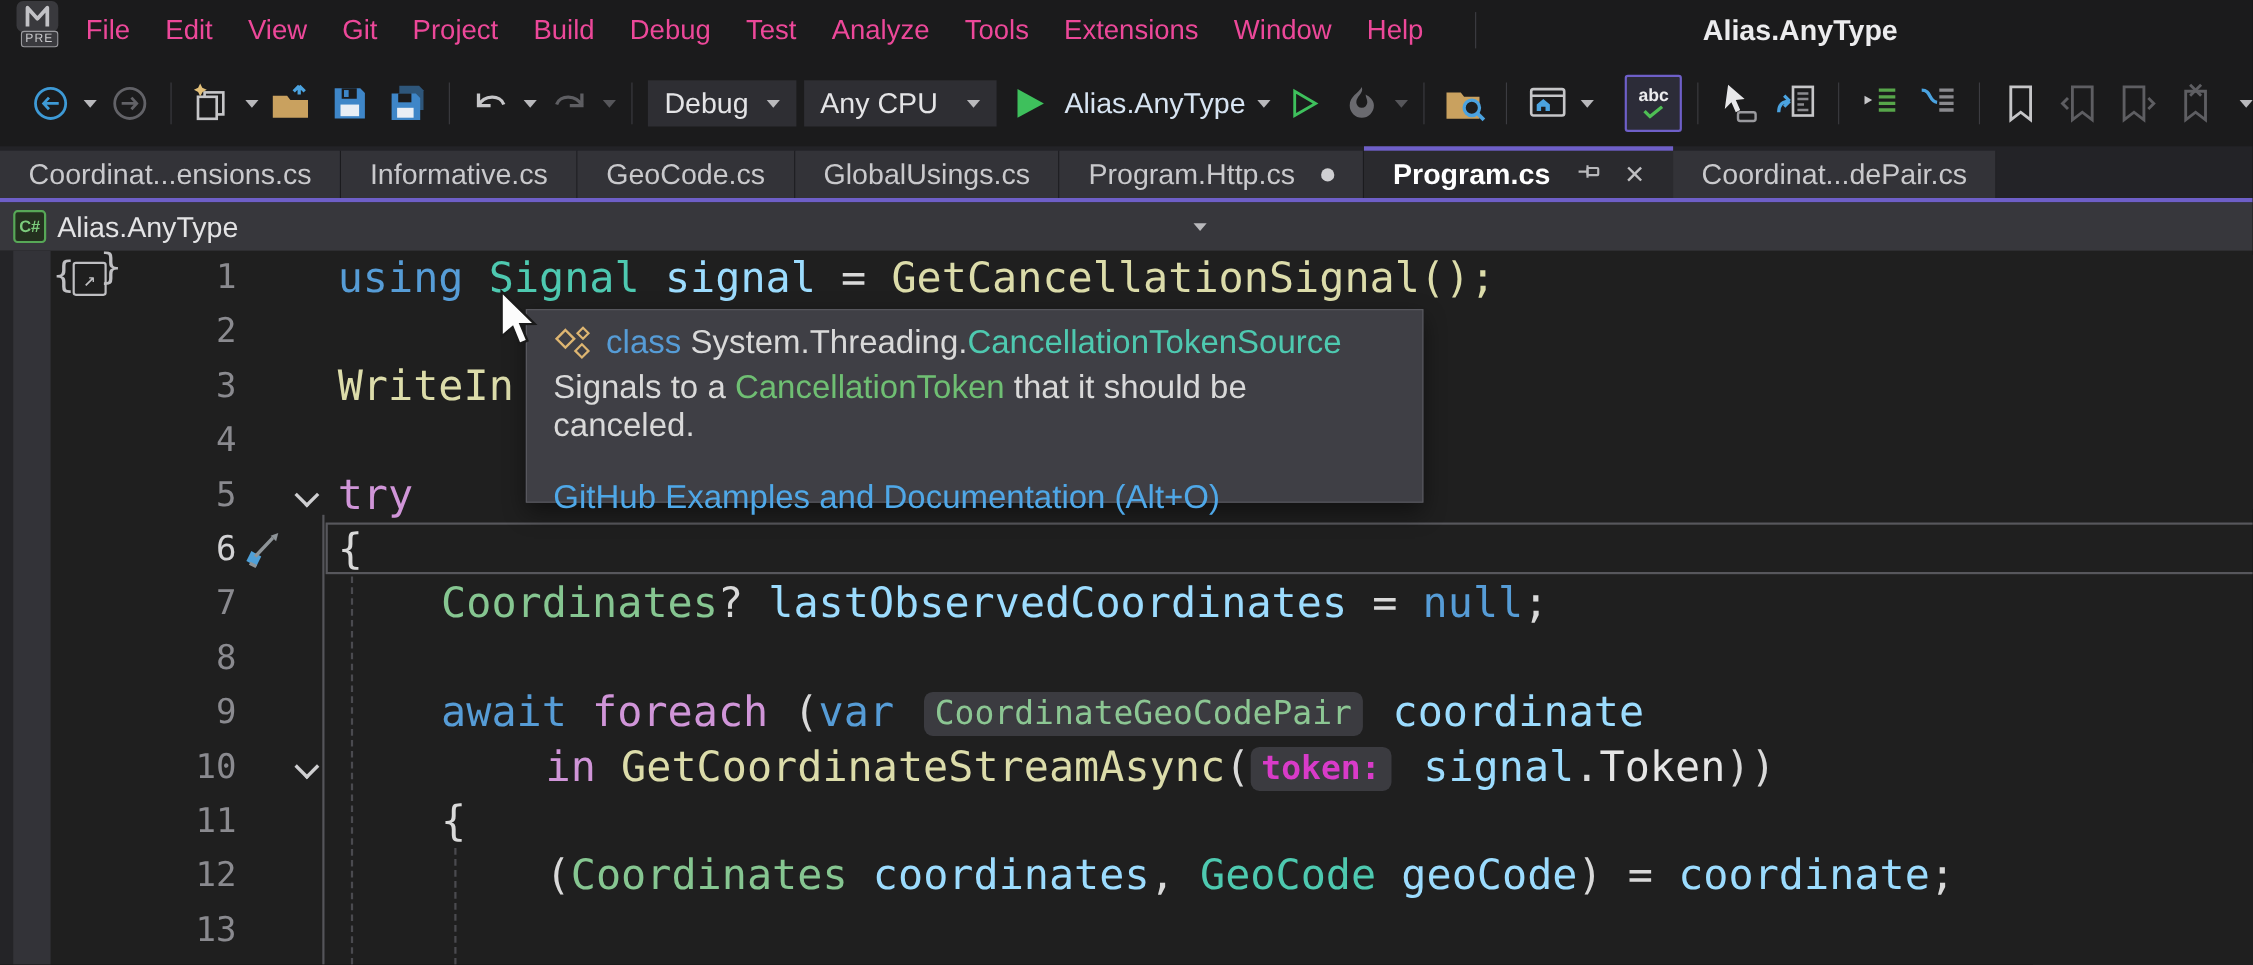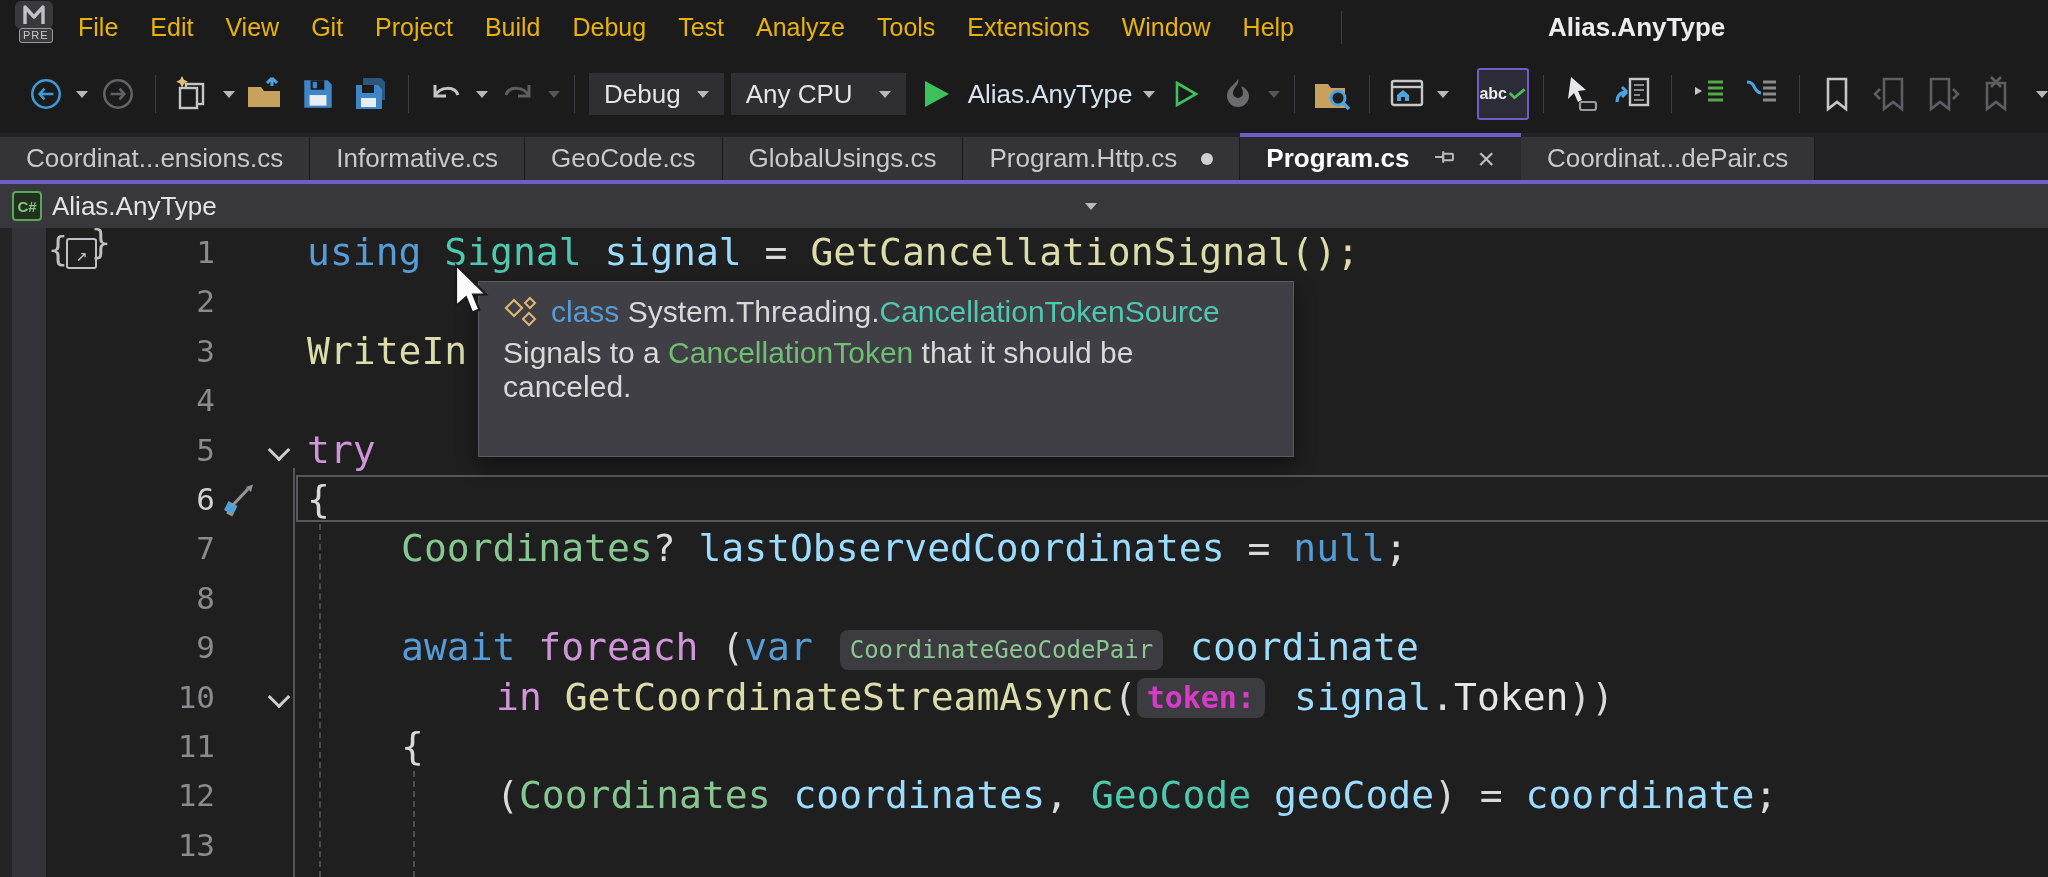--- a/index.html
+++ b/index.html
@@ -5,36 +5,36 @@
   html,body{margin:0;padding:0;background:#111;}
   .app{position:relative;width:2048px;height:877px;overflow:hidden;background:#1F1F1F;
        font-family:"Liberation Sans",sans-serif;-webkit-font-smoothing:antialiased;}
   
   .titlebar{position:absolute;left:0;top:0;width:100%;height:55px;background:#1B1B1C;display:flex;align-items:flex-start;}
   .vslogo{position:relative;width:40px;height:44px;margin-left:14px;flex:none;}
   .vslogo svg{display:block}
   .vslogo .pre{position:absolute;left:5px;bottom:1px;font-size:11px;letter-spacing:1px;color:#C9C9CC;
                border:1.5px solid #9a9a9e;border-radius:3px;padding:0 3px;background:#3a3a3e;line-height:13px;}
   .menus{display:flex;align-items:center;height:100%;margin-left:8px;}
-  .menu-item{padding:0 16px;font-size:25px;color:#eab308;line-height:55px;cursor:default;}
+  .menu-item{padding:0 16px;font-size:25px;color:#ec4899;line-height:55px;cursor:default;}
   .tb-sep-v{position:absolute;left:1341px;top:11px;width:1px;height:33px;background:#3F3F44;}
   .search-box{position:absolute;left:1366px;top:0;height:55px;display:flex;align-items:center;gap:12px;}
   .search-box .s-label{font-size:25px;color:#CACACC;}
   .win-title{position:absolute;left:1548px;top:0;line-height:55px;font-size:26px;font-weight:bold;color:#ECECEE;}
   .caret{width:0;height:0;border-left:6px solid transparent;border-right:6px solid transparent;border-top:7px solid #B9B9BC;}
   .caret.dis{border-top-color:#56565A;}
   
   .toolbar{position:absolute;left:0;top:55px;width:100%;height:78px;background:#1B1B1C;display:flex;align-items:center;gap:7px;padding-left:10px;box-sizing:border-box;}
   .tb-handle{width:10px;height:38px;background-image:radial-gradient(#46464B 2px,transparent 2.6px);background-size:6px 7px;margin-right:6px;}
   .tbtn{width:46px;height:46px;display:flex;align-items:center;justify-content:center;flex:none;}
   .tb-sep{width:1px;height:38px;background:#3C3C41;margin:0 7px;flex:none;}
   .combo{height:42px;background:#2E2E33;display:flex;align-items:center;gap:16px;padding:0 15px;font-size:26px;color:#E4E4E6;flex:none;}
   .combo.platform{min-width:145px;justify-content:space-between;text-align:center;}
   .start-label{font-size:26px;color:#D7E4F2;margin:0 4px 0 2px;}
-  .abcbtn{width:48px;height:48px;border:2px solid #6E5FC8;background:#2C2C38;border-radius:3px;display:flex;align-items:center;justify-content:center;flex:none;}
+  .abcbtn{width:48px;height:48px;border:2px solid #6E5FC8;background:#2C2C38;border-radius:3px;display:flex;flex-direction:column;align-items:center;justify-content:center;flex:none;}
   .abcbtn .t{font-size:16px;font-weight:bold;color:#ECECEE;line-height:16px;}
   
   .tabstrip{position:absolute;left:0;top:133px;width:100%;height:47px;background:#232327;border-bottom:4px solid #6E5FC8;display:flex;align-items:flex-end;}
   .tab{height:43px;display:flex;align-items:center;background:#333338;padding:0 26px;border-right:1px solid #1B1B1E;box-sizing:border-box;cursor:default;}
   .tab-label{font-size:26px;color:#C9C9CC;white-space:nowrap;}
   .tab .dot{width:12px;height:12px;border-radius:50%;background:#CFCFD2;margin-left:24px;}
   .tab.active{height:47px;background:#2A2A2E;border-top:4px solid #6E5FC8;border-right:none;}
   .tab.active .tab-label{color:#FFFFFF;font-weight:bold;}
   .tab .pin{margin-left:22px;}
   .tab .close{margin-left:20px;font-size:30px;color:#BFBFC2;line-height:30px;}
@@ -54,21 +54,21 @@
   .code-lines{position:absolute;left:0;top:0;right:0;}
   .code-row{display:flex;height:49.4px;line-height:49.4px;}
   .lnum{width:215px;flex:none;text-align:right;font-size:31px;color:#8A8A8F;}
   .code-row.cur .lnum{color:#D2D2D4;}
   .gutter{width:92px;flex:none;position:relative;}
   .fold{position:absolute;left:56px;top:16px;width:13px;height:13px;border-right:3px solid #CFCFD1;border-bottom:3px solid #CFCFD1;transform:rotate(45deg);}
   .codetext{font-size:38px;white-space:pre;}
   .tk-kw{color:#569CD6}.tk-ctrl{color:#D095D8}.tk-cls{color:#4EC9B0}.tk-str{color:#86C691}
   .tk-loc{color:#9CDCFE}.tk-meth{color:#DCDCAA}.tk-pl{color:#D9D9D9}.tk-prop{color:#E6E6E6}
   .tk-u{text-decoration-thickness:3px;text-underline-offset:8px;}
-  .hintbox{display:inline-block;background:#3B3B40;border-radius:8px;color:#8CC693;font-size:24px;line-height:40px;padding:0 10px;margin:0 4px;vertical-align:2px;}
+  .hintbox{display:inline-block;background:#3B3B40;border-radius:8px;color:#8CC693;font-size:30px;line-height:40px;padding:0 10px;margin:0 4px;vertical-align:2px;}
   .paramhint{display:inline-block;background:#3B3B40;border-radius:8px;color:#D83BC8;font-weight:bold;font-size:30px;line-height:40px;padding:0 10px;margin:0 6px 0 0;vertical-align:2px;}
   .fold-line{position:absolute;left:293px;top:240px;bottom:0;width:2px;background:#55555A;}
   .iguide{position:absolute;width:0;border-left:2px dashed #4A4A4F;bottom:0;}
   .ig1{left:319px;top:296px;} .ig2{left:413px;top:543px;}
   .curline-box{position:absolute;left:296px;top:247px;right:-4px;height:47px;border:2.5px solid #57575C;box-sizing:border-box;z-index:1;}
   
   .tooltip{position:absolute;left:478px;top:53px;width:816px;height:176px;background:#3F3F45;border:1px solid #5B5B61;
            box-sizing:border-box;z-index:6;font-family:"Liberation Sans",sans-serif;padding:13px 24px;box-shadow:0 8px 20px rgba(0,0,0,.45);}
   .tt-row1{display:flex;align-items:center;gap:12px;font-size:30px;}
   .tt-row1 span,.tt-row2 span{font-size:30px;}
@@ -422,20 +422,21 @@
     <div class="tooltip">
       <div class="tt-row1">
         <svg width="36" height="32" viewBox="0 0 36 32">
           <path d="M11 4l8 8-8 8-8-8z" stroke="#DDB571" stroke-width="2.2" fill="none"></path>
           <path d="M27 2l5 5-5 5-5-5z" stroke="#DDB571" stroke-width="2" fill="none"></path>
           <path d="M26 17l6 6-6 6-6-6z" stroke="#DDB571" stroke-width="2" fill="none"></path>
         </svg>
         <span><span class="tk-kw">class</span><span class="tk-pl"> System.Threading.</span><span class="tk-cls">CancellationTokenSource</span></span>
       </div>
       <div class="tt-row2"><span class="tk-pl">Signals to a </span><span class="tk-typelink">CancellationToken</span><span class="tk-pl"> that it should be canceled.</span></div>
+      <div class="tt-link">GitHub Examples and Documentation (Alt+O)</div>
     </div>
   </div>
 
   <div class="cursor">
     <svg width="44" height="58" viewBox="0 0 22 29">
       <path d="M2 1v20.5l5-4.3 3.1 7.6 3.6-1.5-3.1-7.5 6.4-.1z" fill="#FCFCFC" stroke="#1a1a1a" stroke-width="1.1"></path>
     </svg>
   </div>
 
 </div>

